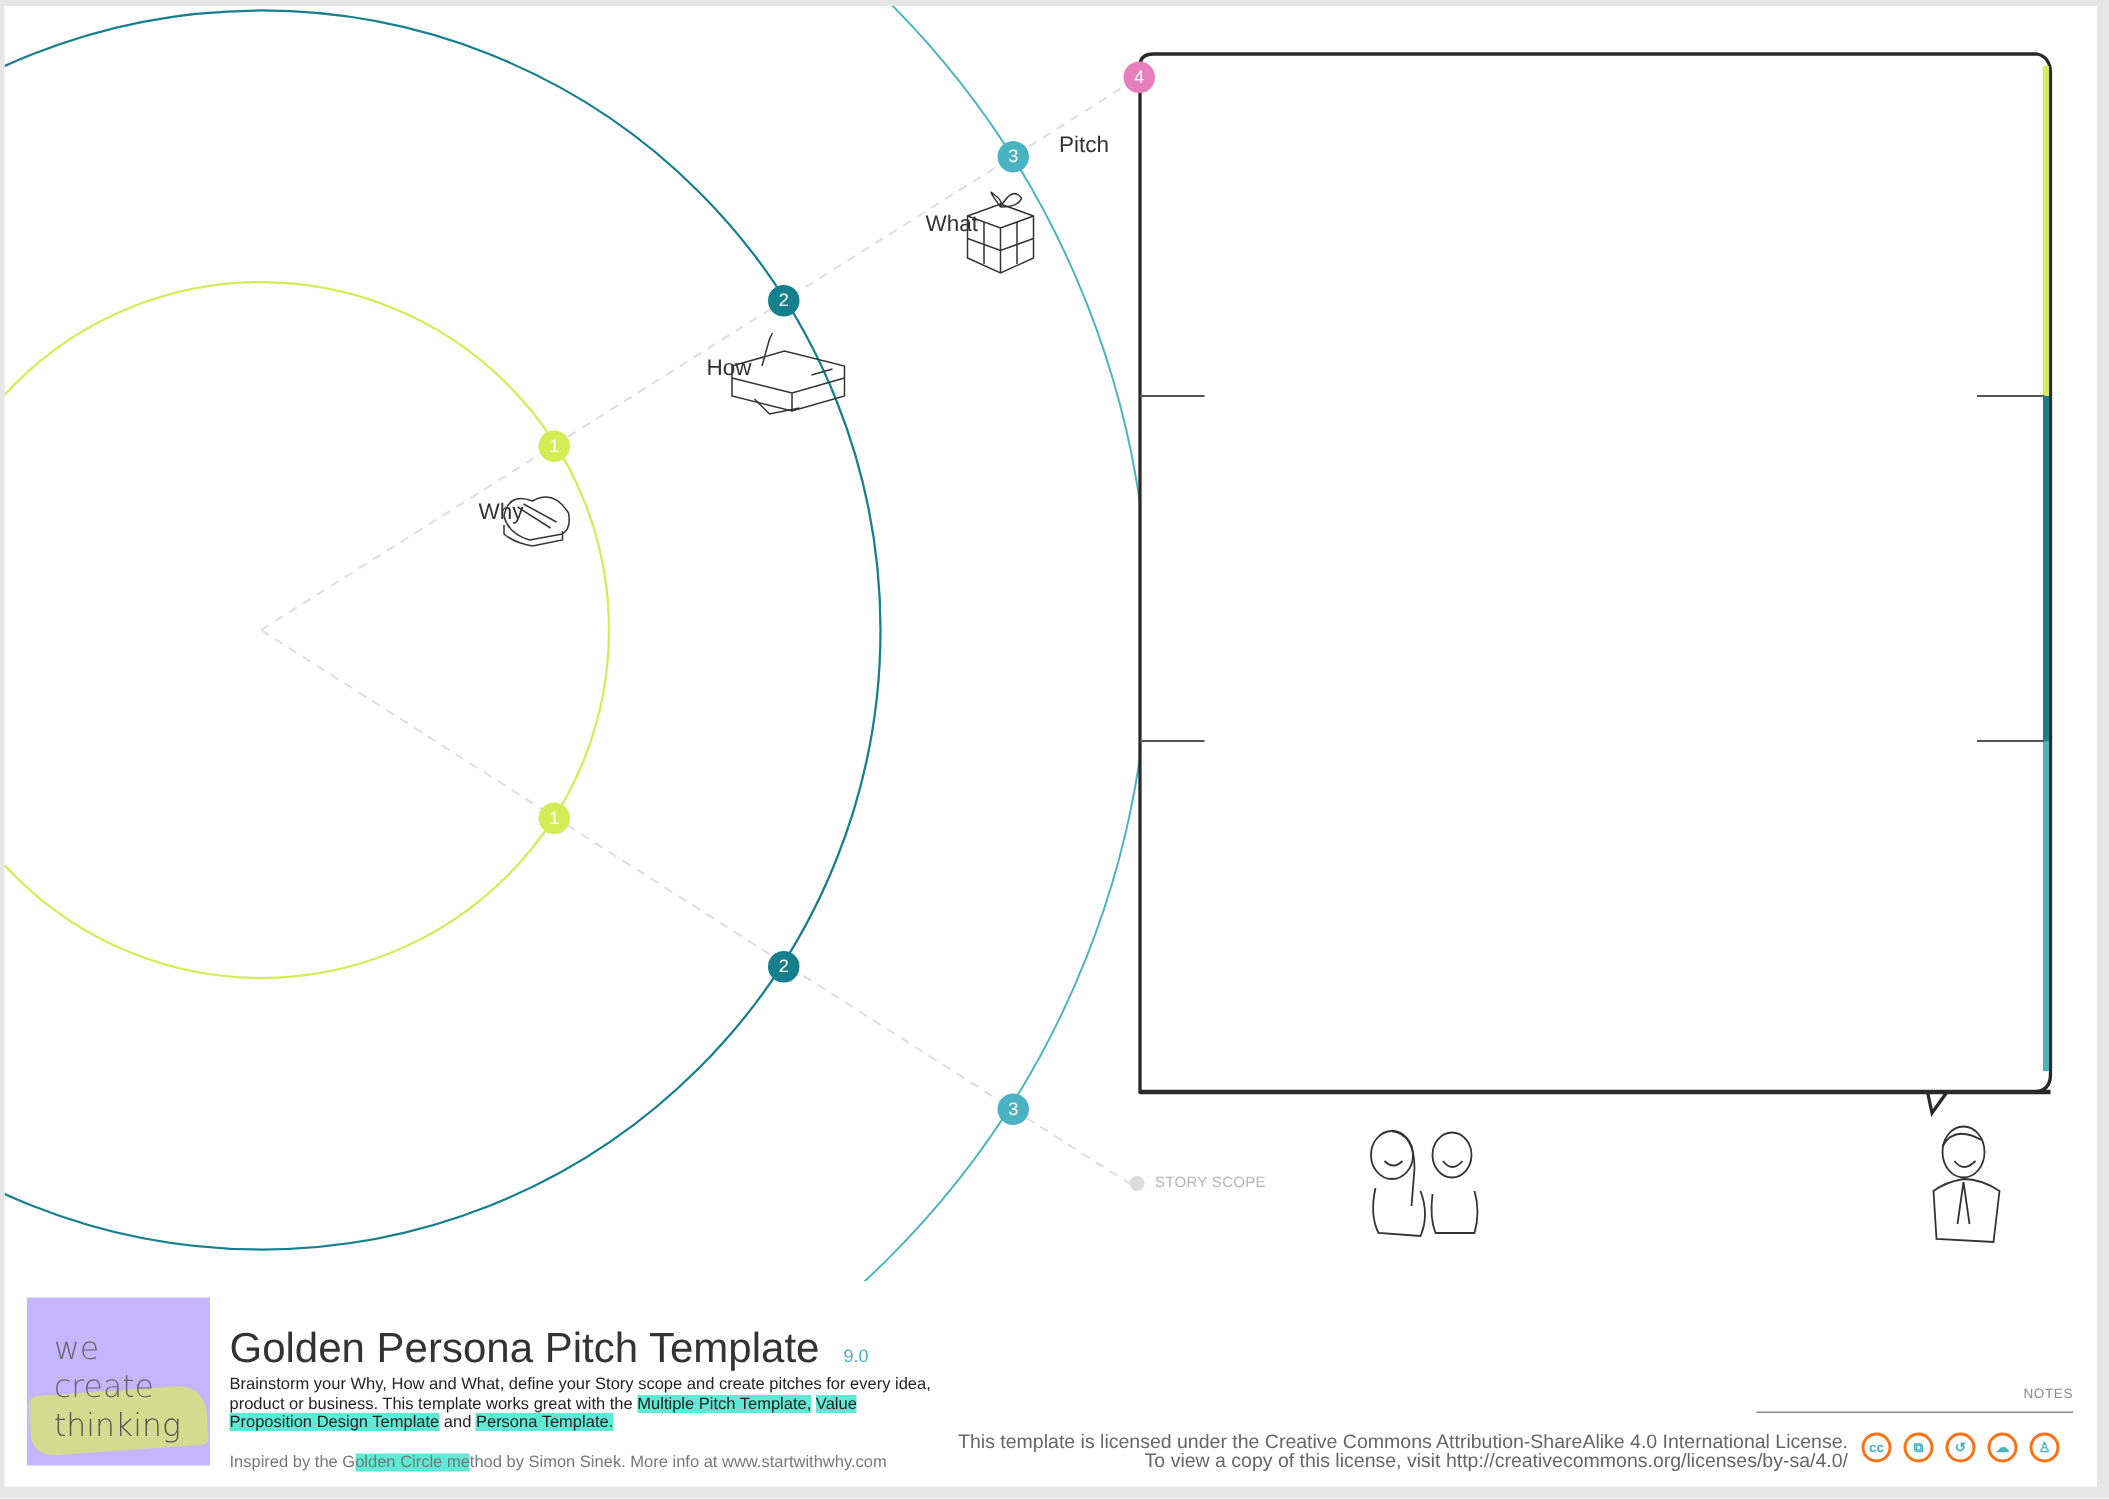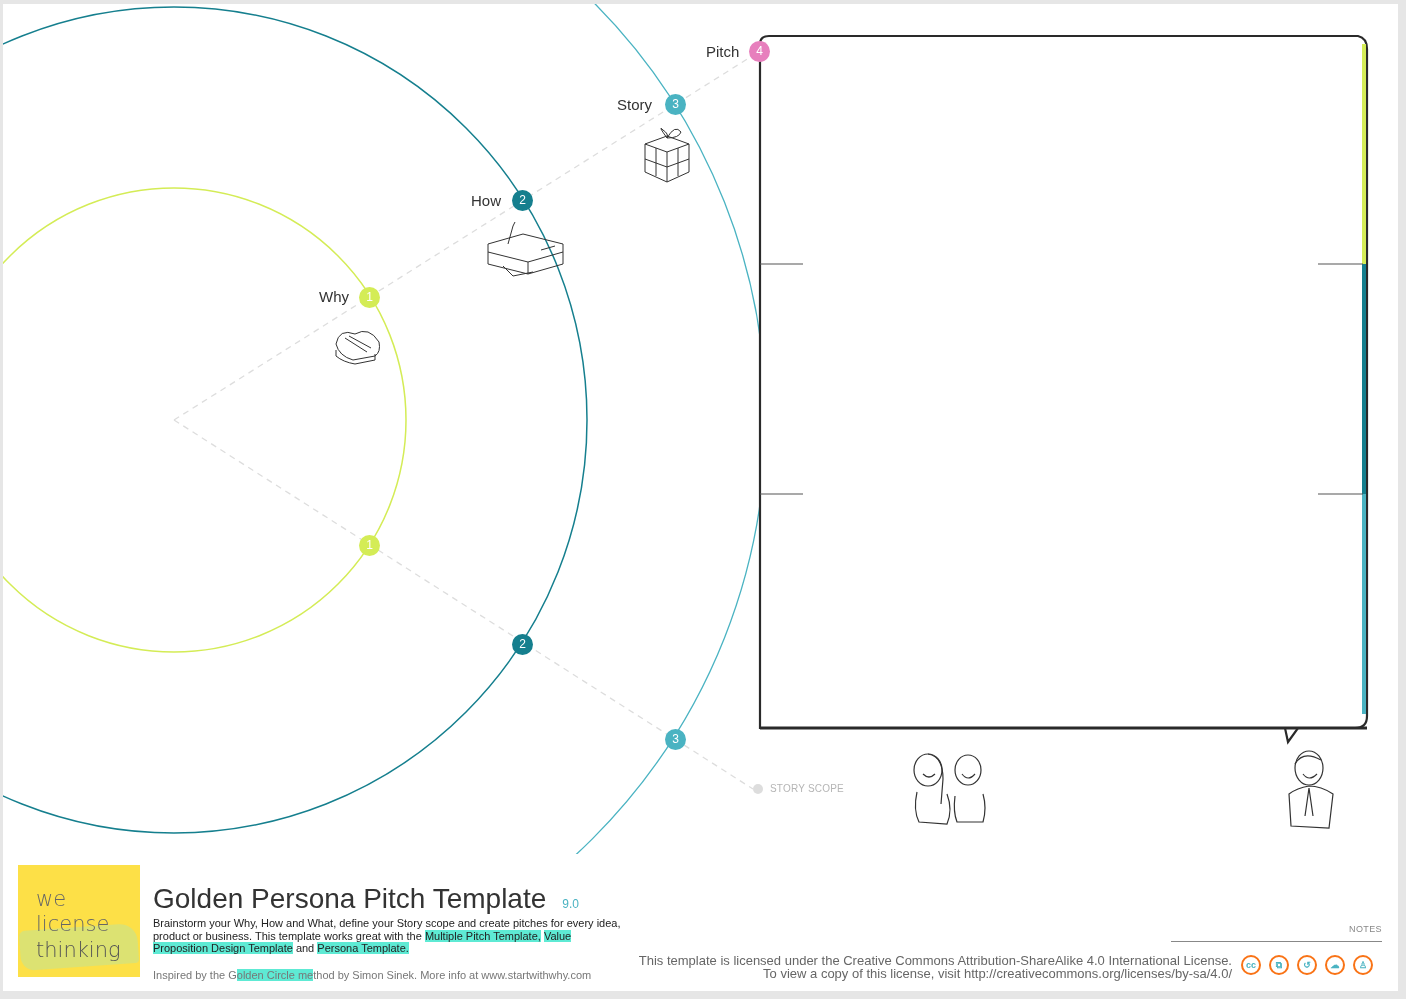--- a/index.html
+++ b/index.html
@@ -1,24 +1,24 @@
 <!DOCTYPE html>
 <html><head>
 <meta charset="utf-8">
 <style>
   html,body{margin:0;padding:0;}
   body{width:1406px;height:999px;background:#e6e6e6;position:relative;overflow:hidden;font-family:"Liberation Sans",sans-serif;}
   .page{position:absolute;left:3px;top:4px;width:1395px;height:987px;background:#fff;overflow:hidden;}
   svg.canvas{position:absolute;left:0;top:0;}
-  .lbl{position:absolute;font-size:15px;color:#333;font-family:"Liberation Sans",sans-serif;}
+  .lbl{position:absolute;font-size:15px;color:#333;font-family:"Liberation Sans",sans-serif;margin-top:45px;}
   .dot{position:absolute;width:21px;height:21px;border-radius:50%;color:#fff;font-size:12px;text-align:center;line-height:21px;font-family:"Liberation Sans",sans-serif;}
   .story{position:absolute;left:767px;top:779px;font-size:10px;color:#b5b5b5;font-weight:normal;letter-spacing:.2px;}
   .story-dot{position:absolute;left:750px;top:780px;width:10px;height:10px;border-radius:50%;background:#ddd;}
   .footer{position:absolute;left:0;top:850px;width:1395px;height:137px;}
-  .logo{position:absolute;left:15px;top:11px;width:122px;height:112px;background:#fde047;}
+  .logo{position:absolute;left:15px;top:11px;width:122px;height:112px;background:#c4b5fd;}
   .logo .w{position:absolute;left:18px;font-family:"DejaVu Sans",sans-serif;font-weight:200;color:#666;font-size:21px;line-height:25px;}
   .logo .brush{position:absolute;left:2px;top:62px;width:118px;height:40px;background:#d6e27a;transform:rotate(-4deg);border-radius:6px 18px 4px 14px;opacity:.85;}
   .title{position:absolute;left:150px;top:29px;font-size:28px;color:#333;font-weight:300;}
   .ver{font-size:12px;color:#4ab3c2;margin-left:16px;}
   .desc{position:absolute;left:150px;top:63px;font-size:11px;line-height:12.5px;color:#222;width:470px;}
   .hl{background:#5eead4;}
   .insp{position:absolute;left:150px;top:115px;font-size:11px;color:#777;}
   .notes{position:absolute;right:16px;top:70px;font-size:9px;color:#888;letter-spacing:.4px;}
   .notes-line{position:absolute;left:1168px;top:87px;width:211px;height:1px;background:#888;}
   .license{position:absolute;right:166px;top:100px;font-size:13px;line-height:13px;color:#666;text-align:right;}
@@ -90,38 +90,38 @@
       <path d="M1306,784 L1302,812 M1306,784 L1310,812"></path>
     </g>
   </svg>
 
   <div class="lbl" style="left:316px;top:284px;">Why</div>
   <div class="dot" style="left:356px;top:283px;background:#d4ec56;">1</div>
 
   <div class="lbl" style="left:468px;top:188px;">How</div>
   <div class="dot" style="left:509px;top:186px;background:#157f8e;">2</div>
 
-  <div class="lbl" style="left:614px;top:92px;">Story</div>
+  <div class="lbl" style="left:614px;top:92px;">What</div>
   <div class="dot" style="left:662px;top:90px;background:#4ab3c2;">3</div>
 
   <div class="lbl" style="left:703px;top:39px;">Pitch</div>
   <div class="dot" style="left:746px;top:37px;background:#e77fbd;">4</div>
 
   <div class="dot" style="left:356px;top:531px;background:#d4ec56;">1</div>
   <div class="dot" style="left:509px;top:630px;background:#157f8e;">2</div>
   <div class="dot" style="left:662px;top:725px;background:#4ab3c2;">3</div>
 
   <div class="story-dot"></div>
   <div class="story">STORY SCOPE</div>
 
   <div class="footer">
     <div class="logo">
       <div class="brush"></div>
       <div class="w" style="top:22px;">we</div>
-      <div class="w" style="top:47px;">license</div>
+      <div class="w" style="top:47px;">create</div>
       <div class="w" style="top:73px;color:#555;">thinking</div>
     </div>
 
     <div class="title">
       <span>Golden Persona Pitch Template</span><span class="ver">9.0</span>
     </div>
 
     <div class="desc">
       <span>Brainstorm your Why, How and What, define your Story scope and create pitches for every idea, product or business. This template works great with the </span><span class="hl">Multiple Pitch Template,</span>
       <span class="hl">Value Proposition Design Template</span><span> and </span><span class="hl">Persona Template.</span>

